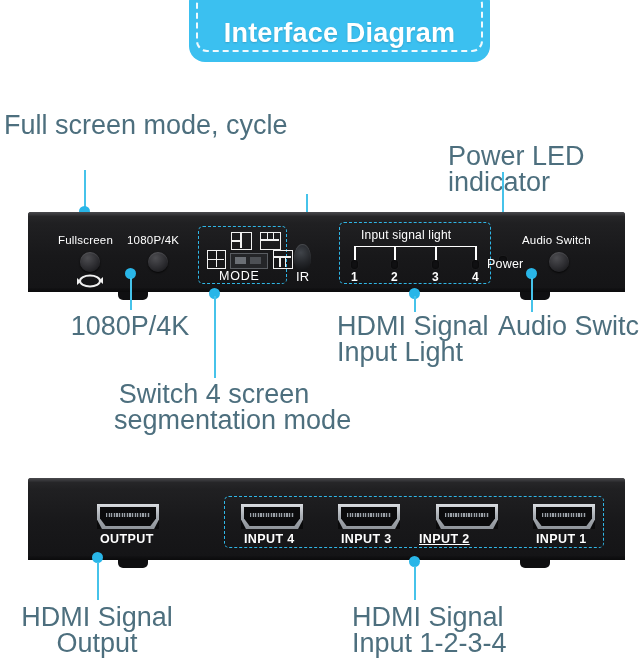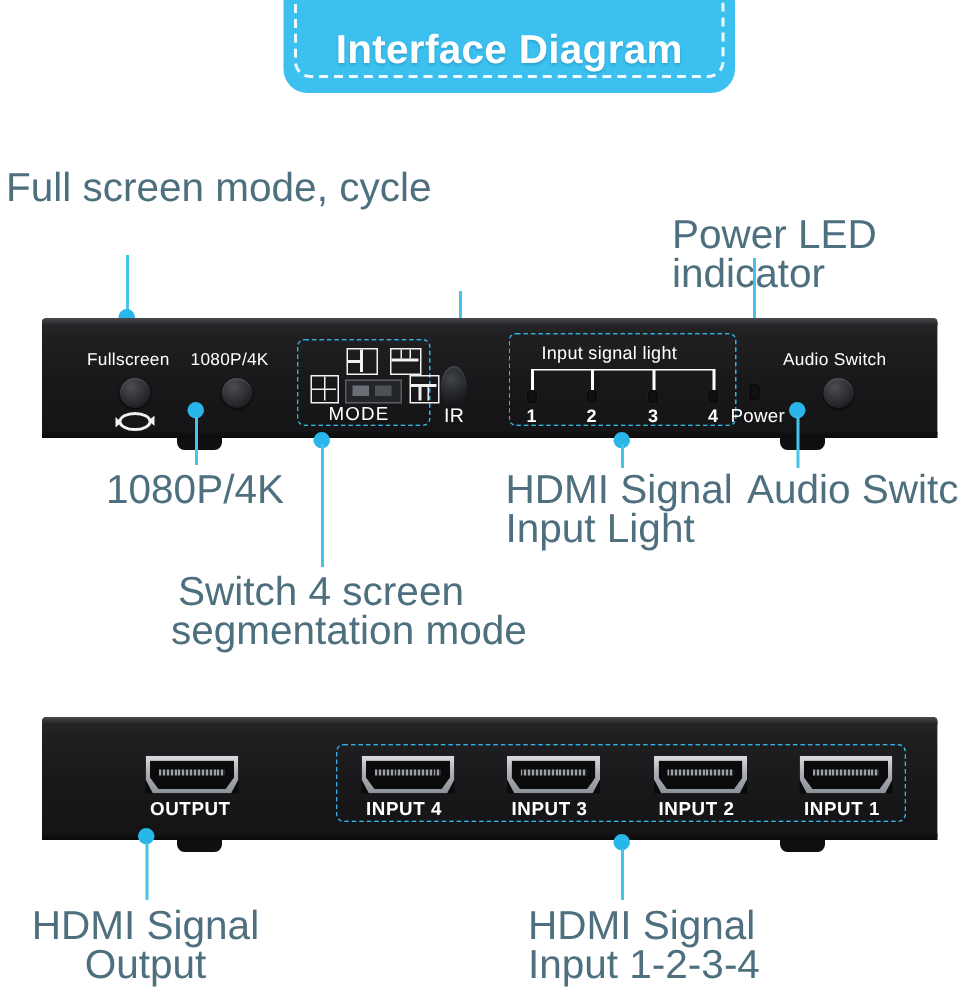--- a/index.html
+++ b/index.html
@@ -198,21 +198,21 @@
     <div class="led" style="left:363px;top:48px;"></div>
     <div class="led" style="left:404px;top:48px;"></div>
     <div class="led" style="left:444px;top:48px;"></div>
 
     <div class="num" style="left:323px;top:58px;">1</div>
     <div class="num" style="left:363px;top:58px;">2</div>
     <div class="num" style="left:404px;top:58px;">3</div>
     <div class="num" style="left:444px;top:58px;">4</div>
 
     <div class="led" style="left:471px;top:44px;width:8px;height:11px;"></div>
-    <div class="wlabel" style="left:459px;top:58px;font-size:12.5px;">Power</div>
+    <div class="wlabel" style="left:459px;top:45px;font-size:12.5px;">Power</div>
 
     <div class="wlabel" style="left:494px;top:22px;">Audio Switch</div>
     <div class="pbtn" style="left:521px;top:40px;width:20px;height:20px;"></div>
   </div>
   <div class="foot" style="left:118px;top:292px;width:30px;"></div>
   <div class="foot" style="left:520px;top:292px;width:30px;"></div>
 
   <div class="ldot" style="left:125px;top:268px;"></div>
   <div class="lline" style="left:130px;top:278px;height:32px;"></div>
 
@@ -266,21 +266,21 @@
       <div class="cav"></div>
       <div class="pinbar"></div>
     </div>
     <div class="plabel" style="left:313px;top:54px;">INPUT 3</div>
 
     <div class="hdmi" style="left:408px;top:26px;">
       <div class="shell"></div>
       <div class="cav"></div>
       <div class="pinbar"></div>
     </div>
-    <div class="plabel" style="left:411px;top:54px;">INPUT 2</div>
+    <div class="plabel" style="left:391px;top:54px;text-decoration:underline;">INPUT 2</div>
 
     <div class="hdmi" style="left:505px;top:26px;">
       <div class="shell"></div>
       <div class="cav"></div>
       <div class="pinbar"></div>
     </div>
     <div class="plabel" style="left:508px;top:54px;">INPUT 1</div>
   </div>
   <div class="foot" style="left:118px;top:560px;width:30px;"></div>
   <div class="foot" style="left:520px;top:560px;width:30px;"></div>

